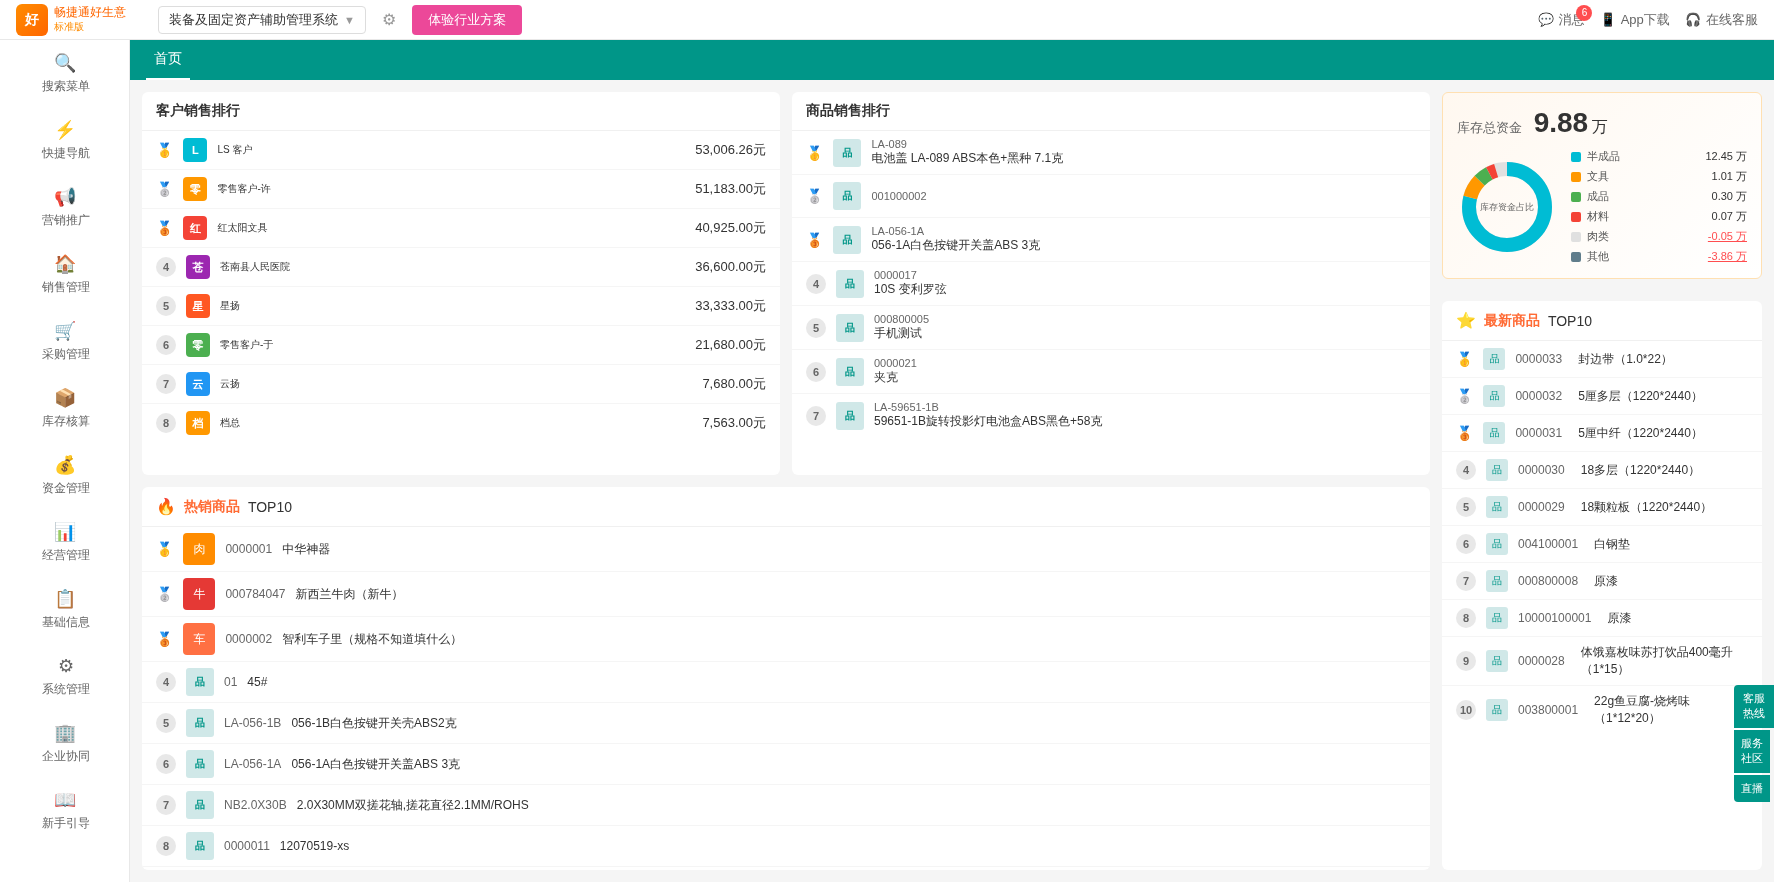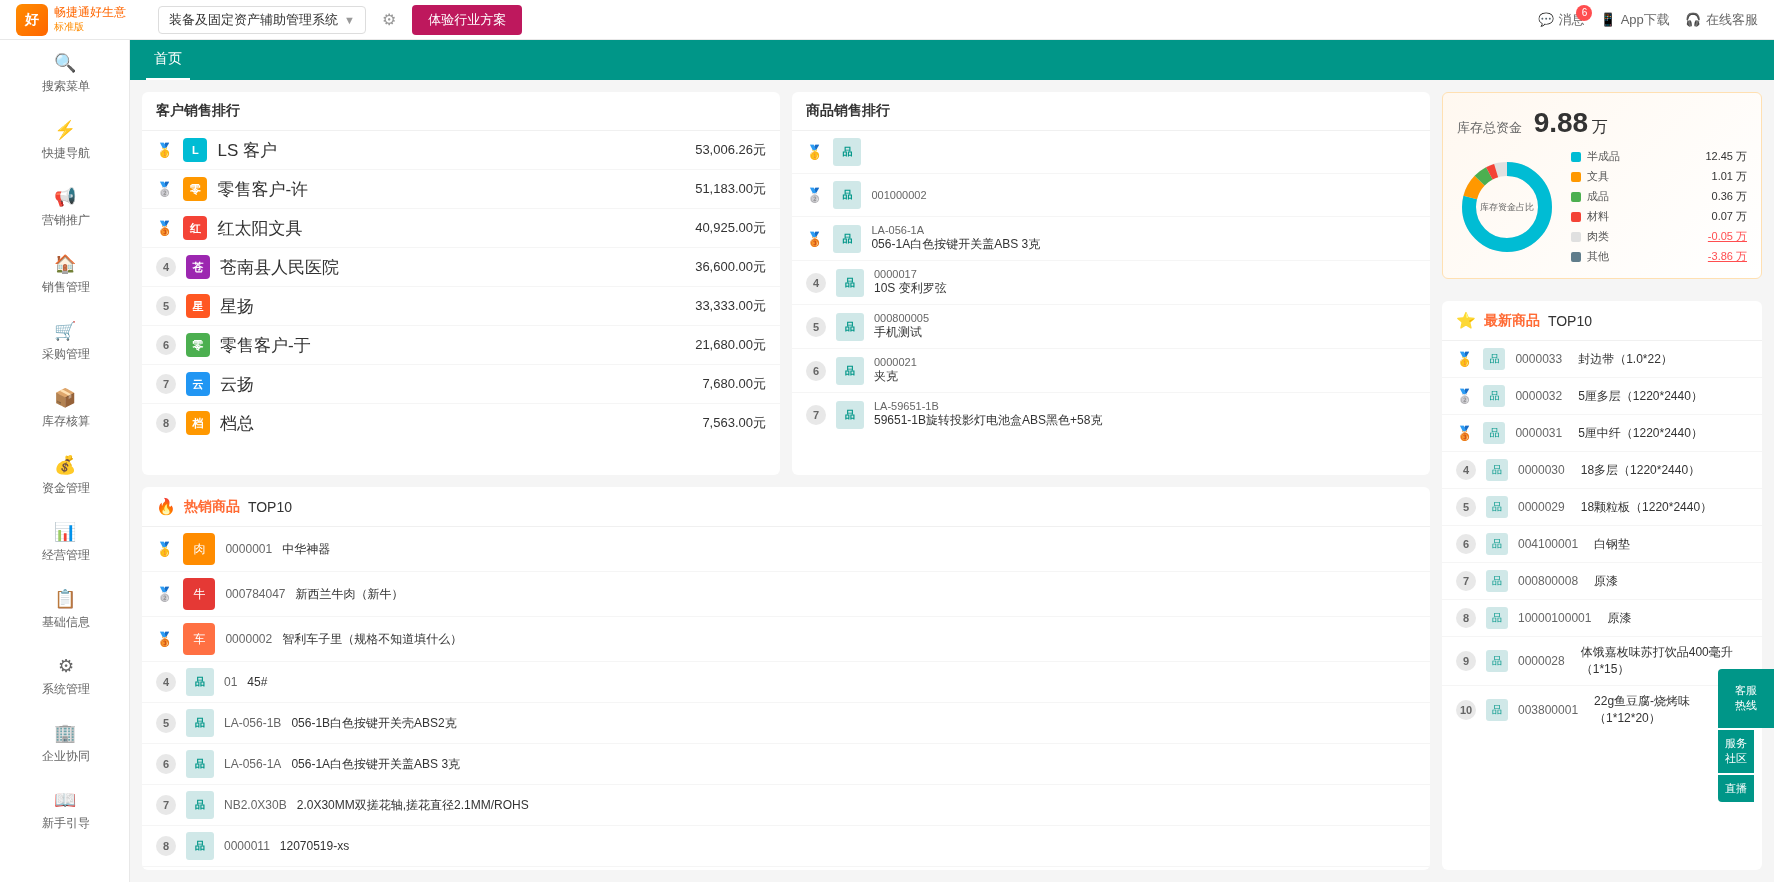--- a/index.html
+++ b/index.html
@@ -7,21 +7,21 @@
 
     
     .topbar { height: 40px; background: #fff; border-bottom: 1px solid #e8e8e8; display: flex; align-items: center; padding: 0 16px; gap: 12px; flex-shrink: 0; }
     .topbar-logo { display: flex; align-items: center; gap: 6px; width: 130px; }
     .logo-icon { width: 32px; height: 32px; background: linear-gradient(135deg, #ff8c00, #ff6600); border-radius: 6px; display: flex; align-items: center; justify-content: center; color: white; font-size: 14px; font-weight: bold; }
     .logo-text { font-size: 12px; color: #ff6600; line-height: 1.3; }
     .logo-sub { font-size: 10px; color: #ff8c00; }
     .topbar-selector { display: flex; align-items: center; gap: 6px; border: 1px solid #ddd; border-radius: 4px; padding: 4px 10px; cursor: pointer; color: #333; font-size: 13px; }
     .topbar-selector-arrow { color: #999; font-size: 11px; }
     .topbar-gear { color: #999; font-size: 16px; cursor: pointer; padding: 4px; }
-    .topbar-trial { background: #be185d; color: white; border-radius: 4px; padding: 6px 16px; font-size: 13px; cursor: pointer; border: none; }
+    .topbar-trial { background: #ec4899; color: white; border-radius: 4px; padding: 6px 16px; font-size: 13px; cursor: pointer; border: none; }
     .topbar-right { margin-left: auto; display: flex; align-items: center; gap: 16px; color: #666; font-size: 13px; }
     .topbar-right-item { display: flex; align-items: center; gap: 4px; cursor: pointer; position: relative; }
     .badge { background: #ff4d4f; color: white; border-radius: 10px; font-size: 10px; padding: 0 5px; min-width: 16px; height: 16px; display: flex; align-items: center; justify-content: center; position: absolute; top: -6px; right: -8px; }
 
     
     .main-layout { display: flex; flex: 1; overflow: hidden; }
 
     
     .sidebar { width: 130px; background: #fff; border-right: 1px solid #e8e8e8; display: flex; flex-direction: column; flex-shrink: 0; overflow-y: auto; }
     .sidebar-item { display: flex; flex-direction: column; align-items: center; padding: 12px 8px; cursor: pointer; color: #666; font-size: 12px; gap: 4px; border-left: 3px solid transparent; }
@@ -35,21 +35,21 @@
 
     
     .left-col { flex: 1; display: flex; flex-direction: column; gap: 12px; overflow: hidden; }
     .card-header { padding: 10px 14px; display: flex; align-items: center; justify-content: space-between; border-bottom: 1px solid #f0f0f0; }
     .card-title { font-size: 14px; font-weight: bold; color: #333; }
     .rank-row { display: flex; align-items: center; padding: 7px 14px; gap: 10px; border-bottom: 1px solid #f5f5f5; }
     .rank-row:last-child { border-bottom: none; }
     .rank-num { width: 20px; height: 20px; border-radius: 50%; display: flex; align-items: center; justify-content: center; font-size: 11px; font-weight: bold; }
     .rank-other { background: #e8e8e8; color: #666; }
     .rank-avatar { width: 24px; height: 24px; border-radius: 4px; display: flex; align-items: center; justify-content: center; color: white; font-size: 11px; font-weight: bold; }
-    .rank-name { flex: 1; color: #333; font-size: 17px; }
+    .rank-name { flex: 1; color: #333; font-size: 10px; }
     .rank-amount { color: #333; font-size: 13px; font-weight: 500; }
 
     
     .right-col { width: 320px; display: flex; flex-direction: column; gap: 22px; overflow: hidden; }
 
     
     .inventory-card { background: white; border-radius: 6px; padding: 14px; }
     .inventory-chart-area { display: flex; gap: 14px; align-items: center; margin-top: 10px; }
     
     
@@ -262,20 +262,24 @@
           </div>
 
           <div class="sub-card">
             <div class="card-header">
               <span class="card-title">商品销售排行</span>
             </div>
             <div class="sub-card-scroll">
               <div class="rank-row">
                 <span class="medal-gold">🥇</span>
                 <div class="prod-placeholder">品</div>
+                <div style="flex:1">
+                  <div style="font-size:11px;color:#666">LA-089</div>
+                  <div style="font-size:12px;color:#333">电池盖 LA-089 ABS本色+黑种 7.1克</div>
+                </div>
               </div>
               <div class="rank-row">
                 <span class="medal-silver">🥈</span>
                 <div class="prod-placeholder">品</div>
                 <div style="flex:1">
                   <div style="font-size:11px;color:#666">001000002</div>
                 </div>
               </div>
               <div class="rank-row">
                 <span class="medal-bronze">🥉</span>
@@ -419,21 +423,21 @@
                 <span class="legend-val">12.45 万</span>
               </div>
               <div class="legend-item">
                 <div class="legend-dot" style="background:#ff9800"></div>
                 <span class="legend-label">文具</span>
                 <span class="legend-val">1.01 万</span>
               </div>
               <div class="legend-item">
                 <div class="legend-dot" style="background:#4caf50"></div>
                 <span class="legend-label">成品</span>
-                <span class="legend-val">0.36 万</span>
+                <span class="legend-val">0.30 万</span>
               </div>
               <div class="legend-item">
                 <div class="legend-dot" style="background:#f44336"></div>
                 <span class="legend-label">材料</span>
                 <span class="legend-val">0.07 万</span>
               </div>
               <div class="legend-item">
                 <div class="legend-dot" style="background:#e0e0e0"></div>
                 <span class="legend-label">肉类</span>
                 <span class="legend-val neg">-0.05 万</span>
@@ -516,16 +520,16 @@
             </div>
           </div>
         </div>
       </div>
 
     </div>
   </div>
 </div>
 
 <div class="float-bar">
-  <div class="float-btn" style="writing-mode:initial;width:56px;height:auto;padding:14px 4px;font-size:11px;text-align:center;line-height:1.4">客服<br>热线</div>
+  <div class="float-btn" style="writing-mode:initial;width:40px;height:auto;padding:6px 4px;font-size:11px;text-align:center;line-height:1.4">客服<br>热线</div>
   <div class="float-btn" style="writing-mode:initial;width:36px;height:auto;padding:6px 4px;font-size:11px;text-align:center;line-height:1.4">服务<br>社区</div>
   <div class="float-btn" style="writing-mode:initial;width:36px;height:auto;padding:6px 4px;font-size:11px;text-align:center;line-height:1.4">直播</div>
 </div>
 
 </body></html>

